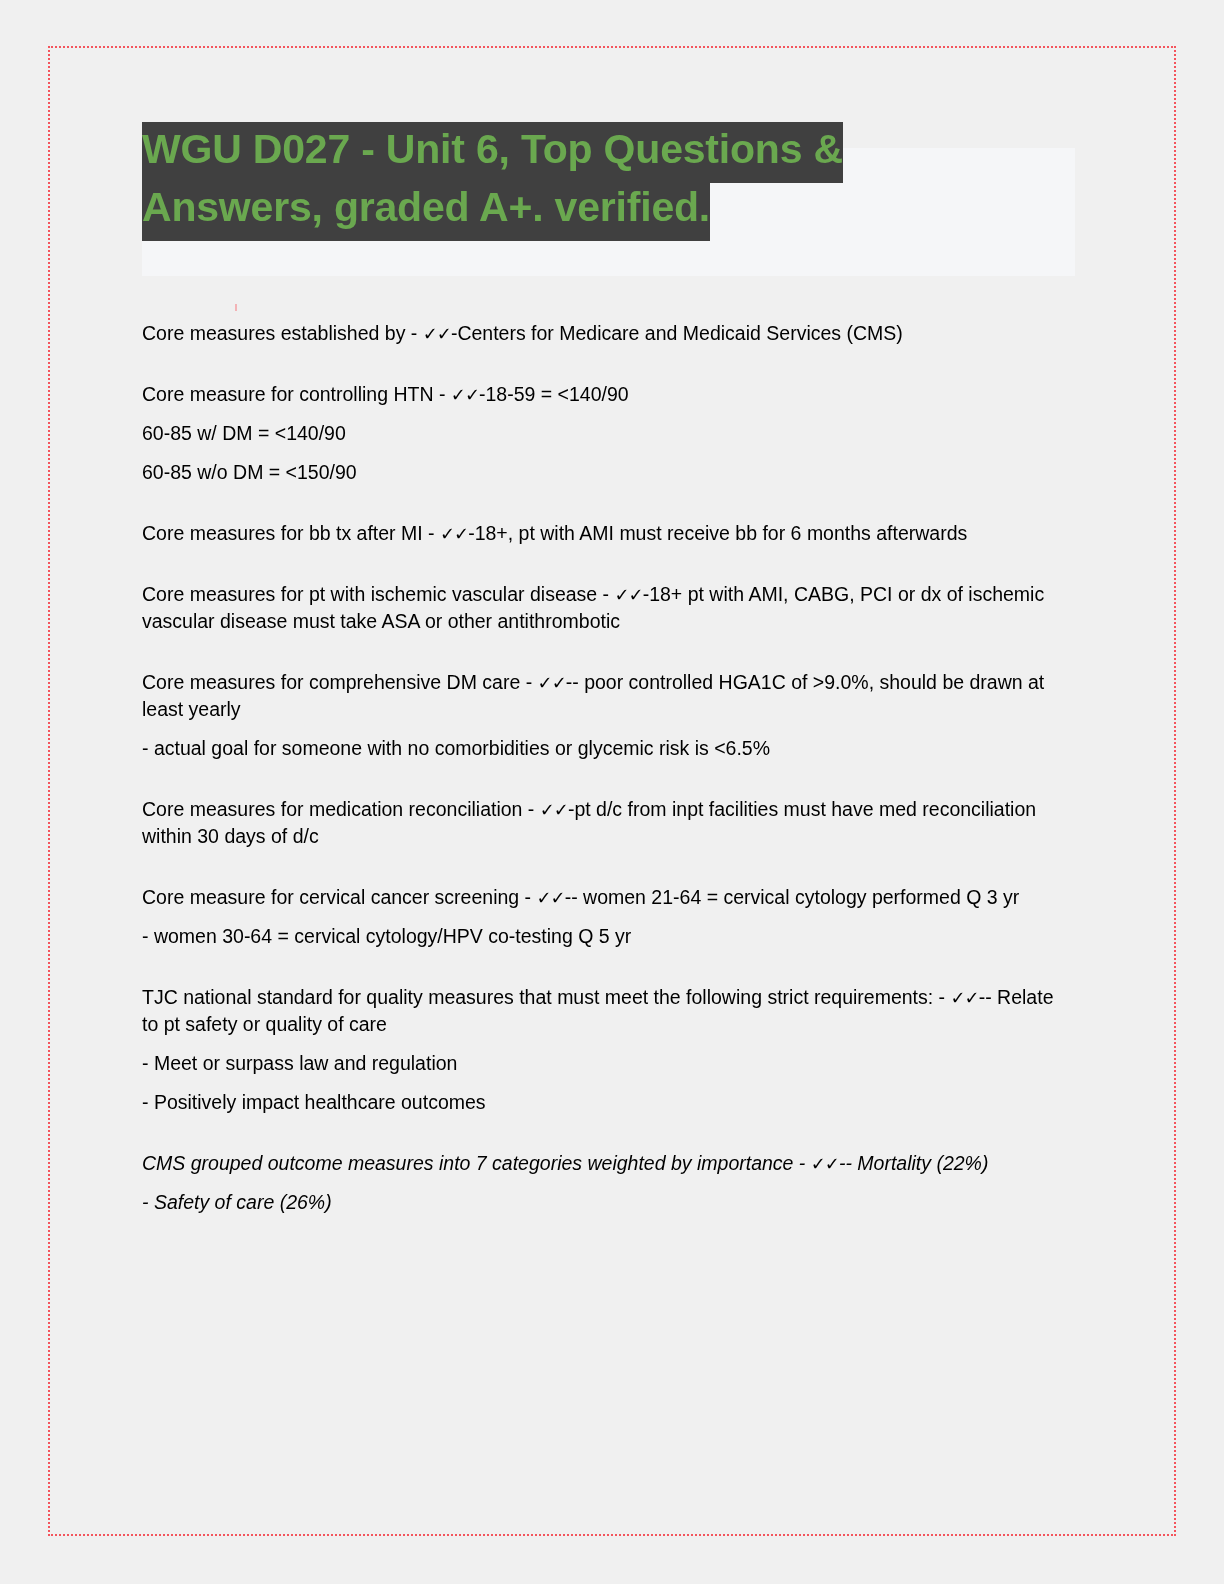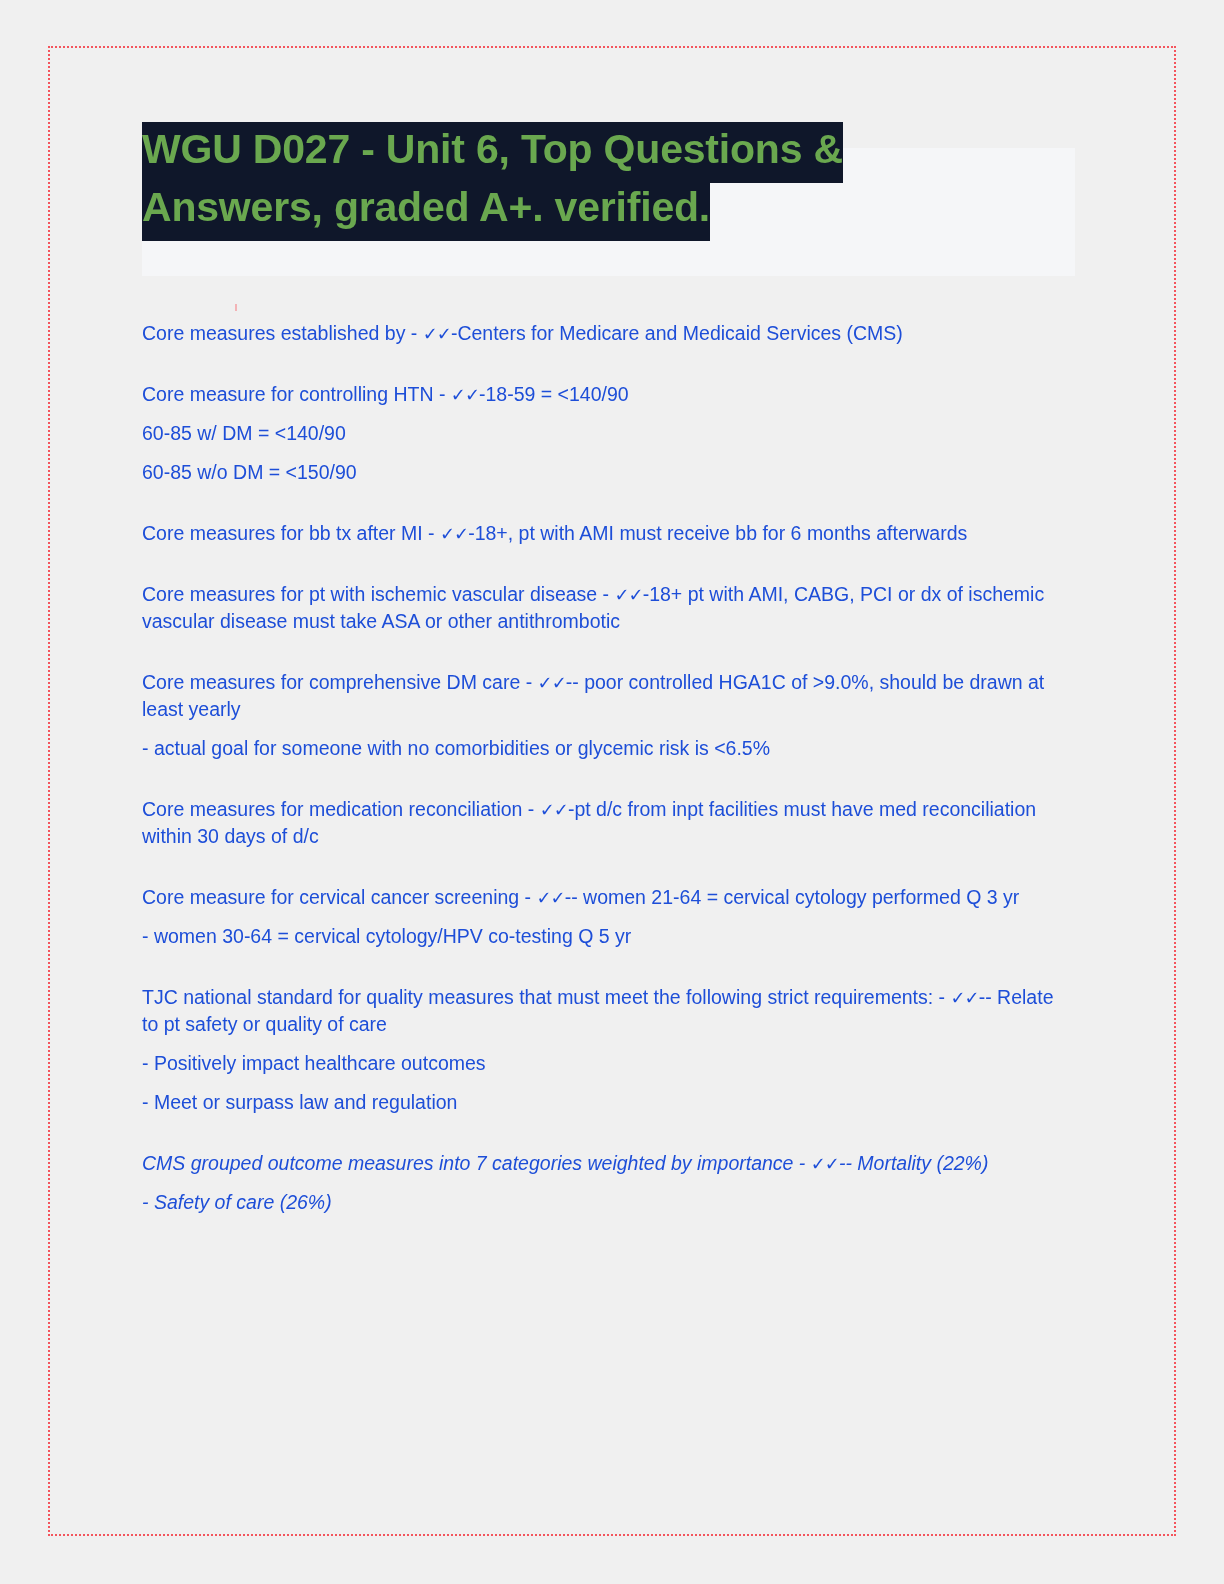--- a/index.html
+++ b/index.html
@@ -49,21 +49,21 @@
     padding: 0;
     font-family: "Liberation Sans", sans-serif;
     font-weight: bold;
     font-size: 41px;
     line-height: 58px;
     letter-spacing: -0.2px;
     color: #6aa84f;
     width: 800px;
   }
   .doc-title .hl {
-    background: #0f172a;
+    background: #404040;
     padding: 4px 0 11px 0;
     box-decoration-break: clone;
     -webkit-box-decoration-break: clone;
   }
 
   
   .artifact-dot {
     position: absolute;
     left: 93px;
     top: 184px;
@@ -72,21 +72,21 @@
     background: #f3b3b6;
     z-index: 2;
   }
 
   
   .content {
     position: absolute;
     left: 0;
     top: 200px;
     width: 930px;
-    color: #1d4ed8;
+    color: #000000;
     font-size: 19.5px;
     line-height: 27px;
   }
 
   .qa-block {
     margin: 0 0 34px 0;
   }
   .qa-block:last-child {
     margin-bottom: 0;
     font-style: italic;
@@ -152,22 +152,22 @@
       <p class="line">Core measures for medication reconciliation - <span class="check">✓✓</span>-pt d/c from inpt facilities must have med reconciliation within 30 days of d/c</p>
     </div>
 
     <div class="qa-block">
       <p class="line">Core measure for cervical cancer screening - <span class="check">✓✓</span>-- women 21-64 = cervical cytology performed Q 3 yr</p>
       <p class="line">- women 30-64 = cervical cytology/HPV co-testing Q 5 yr</p>
     </div>
 
     <div class="qa-block">
       <p class="line">TJC national standard for quality measures that must meet the following strict requirements: - <span class="check">✓✓</span>-- Relate to pt safety or quality of care</p>
+      <p class="line">- Meet or surpass law and regulation</p>
       <p class="line">- Positively impact healthcare outcomes</p>
-      <p class="line">- Meet or surpass law and regulation</p>
     </div>
 
     <div class="qa-block">
       <p class="line">CMS grouped outcome measures into 7 categories weighted by importance - <span class="check">✓✓</span>-- Mortality (22%)</p>
       <p class="line">- Safety of care (26%)</p>
     </div>
 
   </div>
 </div>
 

